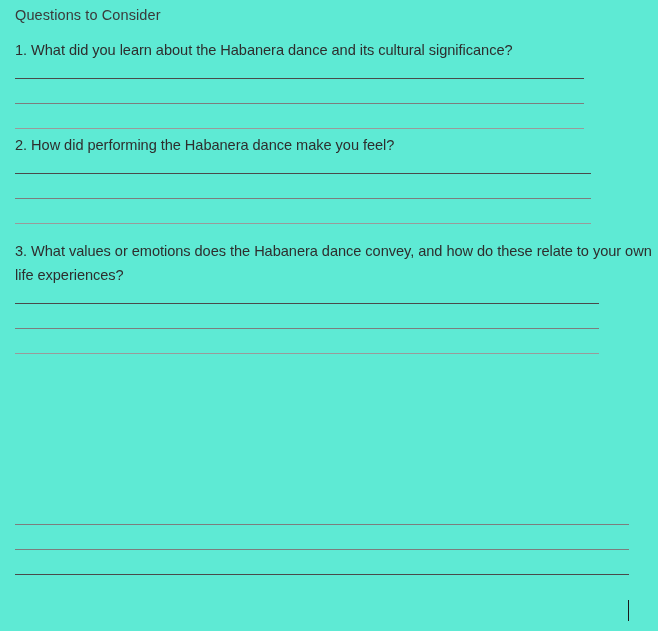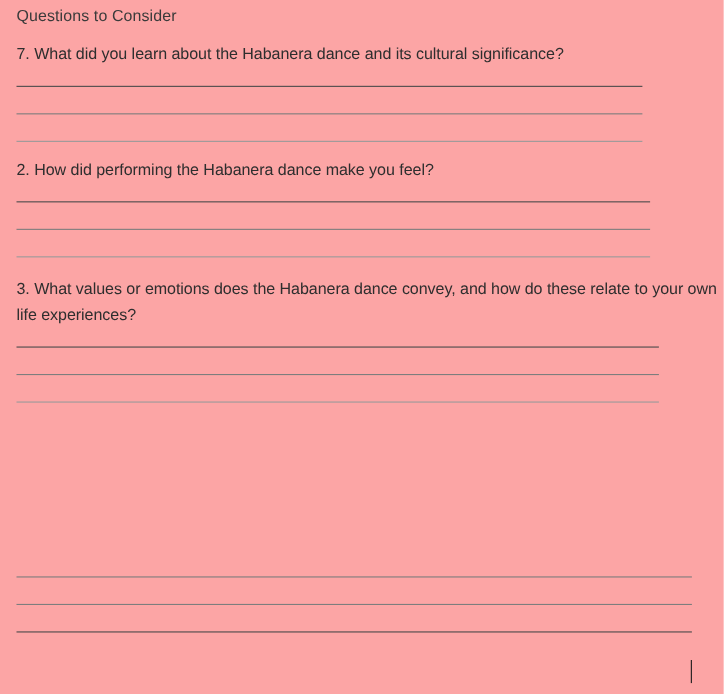--- a/index.html
+++ b/index.html
@@ -10,21 +10,21 @@
   }
   body {
     font-family: "Liberation Sans", "DejaVu Sans", sans-serif;
     color: #2b2b2b;
     -webkit-font-smoothing: antialiased;
   }
   .page {
     position: relative;
     width: 658px;
     height: 631px;
-    background: #fca5a5;
+    background: #5eead4;
     overflow: hidden;
     box-sizing: border-box;
     padding-left: 10px;
   }
   .doc-heading {
     position: absolute;
     left: 15px;
     top: 5px;
     font-size: 14.5px;
     line-height: 20px;
@@ -73,42 +73,42 @@
   }
 </style>
 </head>
 <body>
 
 <div class="page">
 
   <div class="doc-heading">Questions to Consider</div>
 
   <div class="question-block" style="top:38px; width:638px;">
-    <p class="question-text">7. What did you learn about the Habanera dance and its cultural significance?</p>
+    <p class="question-text">1. What did you learn about the Habanera dance and its cultural significance?</p>
     <div class="answer-lines" style="width:569px; margin-top:16px;">
       <div class="answer-line dark"></div>
       <div class="line-gap"></div>
       <div class="answer-line mid"></div>
       <div class="line-gap"></div>
       <div class="answer-line"></div>
     </div>
   </div>
 
-  <div class="question-block" style="top:143px; width:638px;">
+  <div class="question-block" style="top:133px; width:638px;">
     <p class="question-text">2. How did performing the Habanera dance make you feel?</p>
     <div class="answer-lines" style="width:576px; margin-top:16px;">
       <div class="answer-line dark"></div>
       <div class="line-gap"></div>
       <div class="answer-line mid"></div>
       <div class="line-gap"></div>
       <div class="answer-line"></div>
     </div>
   </div>
 
-  <div class="question-block" style="top:251px; width:640px;">
+  <div class="question-block" style="top:239px; width:640px;">
     <p class="question-text">3. What values or emotions does the Habanera dance convey, and how do these relate to your own life experiences?</p>
     <div class="answer-lines" style="width:584px; margin-top:16px;">
       <div class="answer-line dark"></div>
       <div class="line-gap"></div>
       <div class="answer-line mid"></div>
       <div class="line-gap"></div>
       <div class="answer-line"></div>
     </div>
   </div>
 

